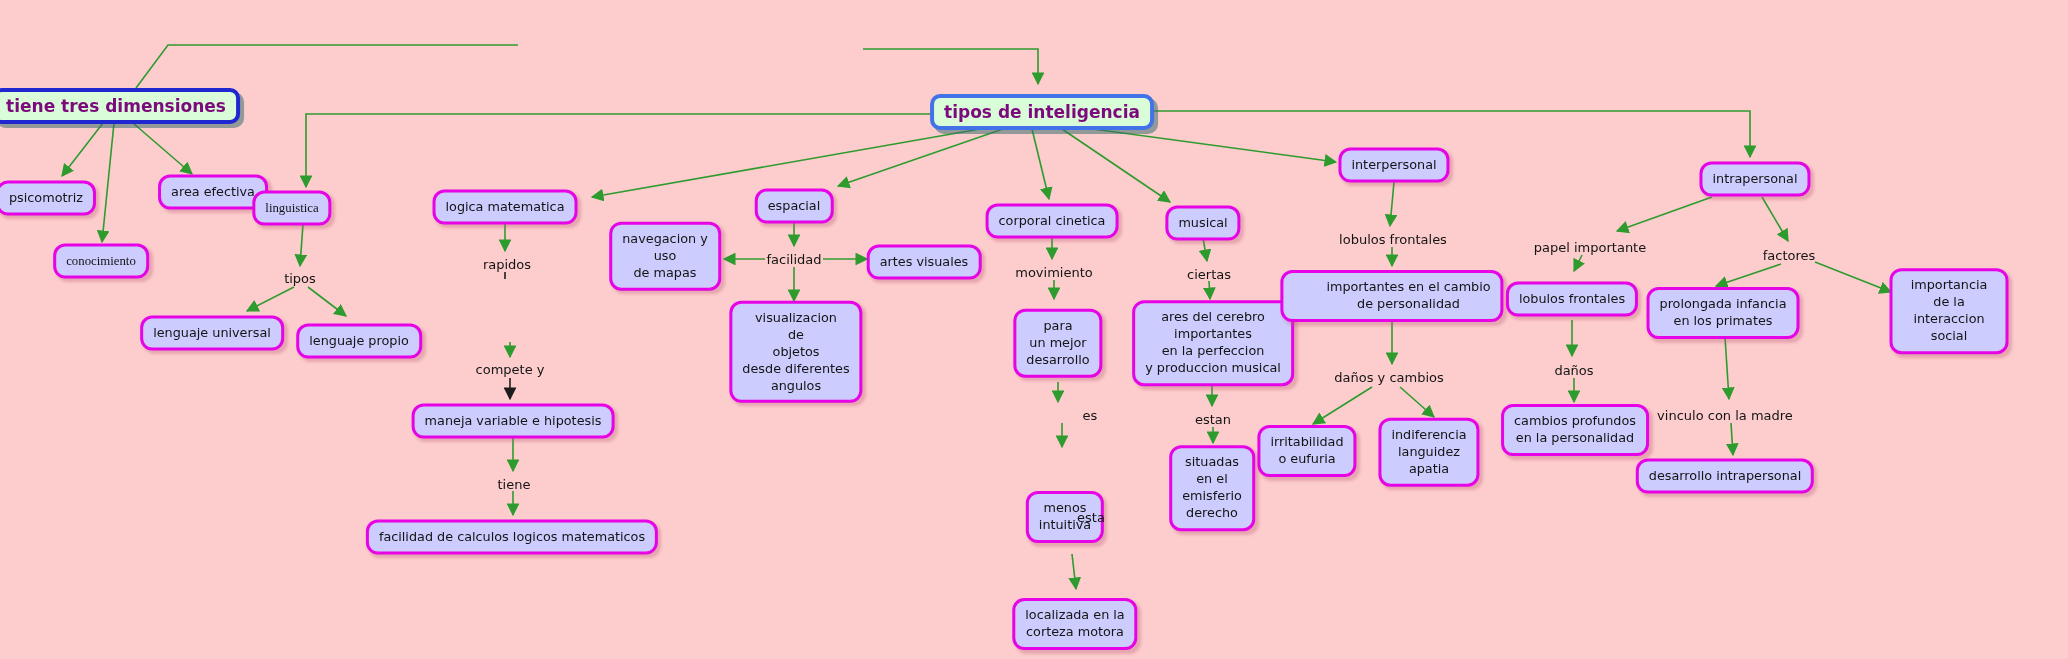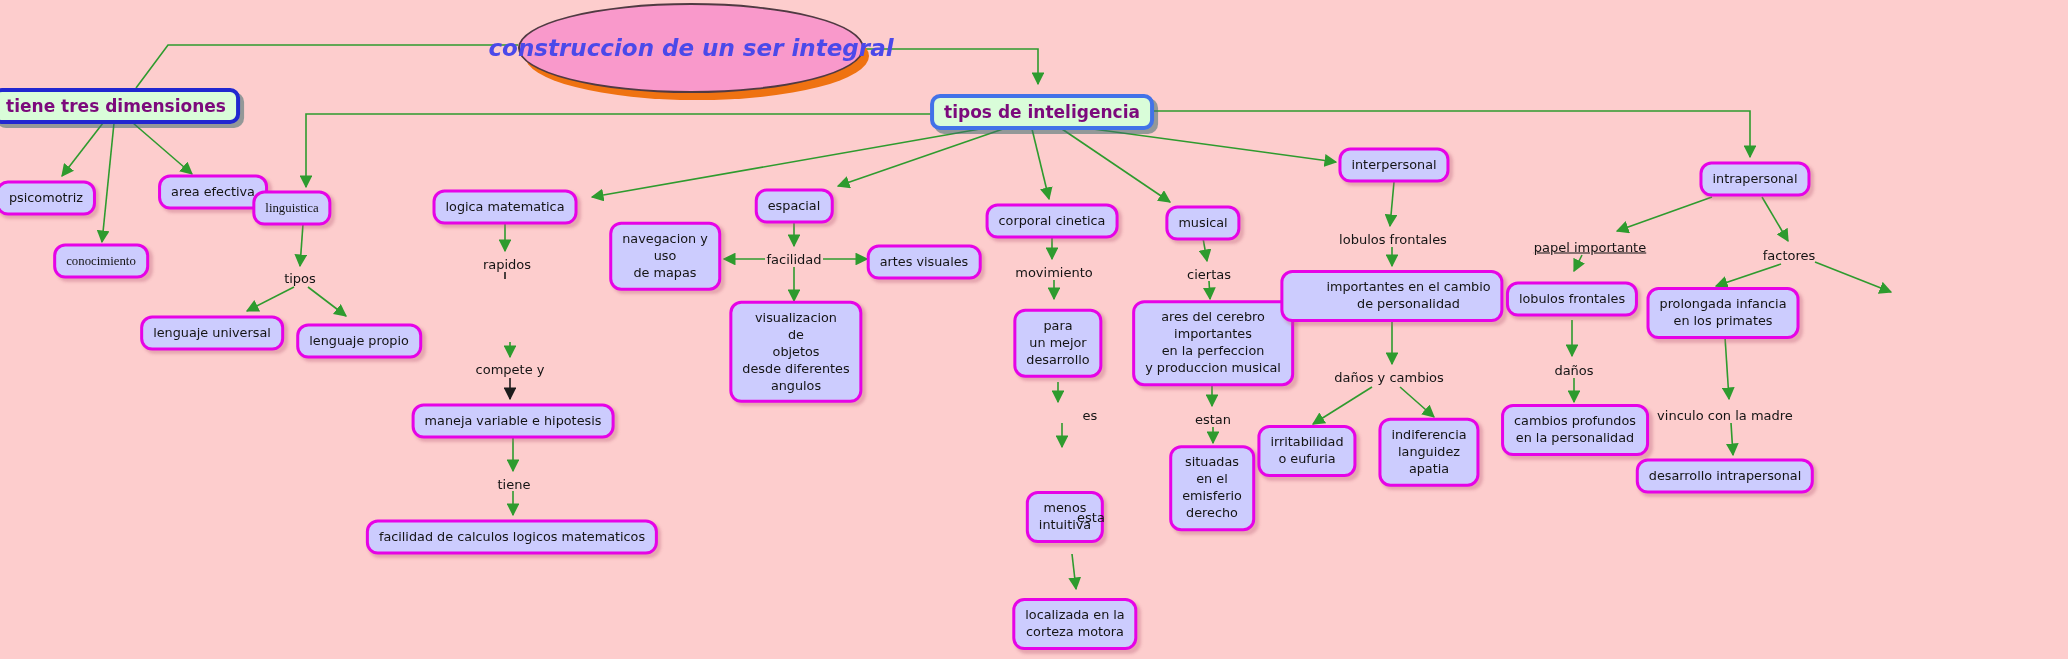--- a/index.html
+++ b/index.html
@@ -99,21 +99,20 @@
       <polyline points="1712,197 1617,231" fill="none" stroke="#2e9b2e" stroke-width="1.6" marker-end="url(#ag)"></polyline>
       <polyline points="1582,255 1574,271" fill="none" stroke="#2e9b2e" stroke-width="1.6" marker-end="url(#ag)"></polyline>
       <polyline points="1762,197 1788,241" fill="none" stroke="#2e9b2e" stroke-width="1.6" marker-end="url(#ag)"></polyline>
       <polyline points="1781,264 1716,286" fill="none" stroke="#2e9b2e" stroke-width="1.6" marker-end="url(#ag)"></polyline>
       <polyline points="1815,262 1891,292" fill="none" stroke="#2e9b2e" stroke-width="1.6" marker-end="url(#ag)"></polyline>
       <polyline points="1572,320 1572,356" fill="none" stroke="#2e9b2e" stroke-width="1.6" marker-end="url(#ag)"></polyline>
       <polyline points="1574,378 1574,402" fill="none" stroke="#2e9b2e" stroke-width="1.6" marker-end="url(#ag)"></polyline>
       <polyline points="1725,337 1729,399" fill="none" stroke="#2e9b2e" stroke-width="1.6" marker-end="url(#ag)"></polyline>
       <polyline points="1731,423 1733,455" fill="none" stroke="#2e9b2e" stroke-width="1.6" marker-end="url(#ag)"></polyline>
     </svg>
-<div class="ttl" style="left: 691px; top: 48px; width: 346px; height: 90px;">construccion de un ser integral</div>
     <div class="hdr dark" style="left: 116px; top: 106px;">tiene tres dimensiones</div>
     <div class="hdr" style="left: 1042px; top: 112px;">tipos de inteligencia</div>
     <div class="node" style="left: 46px; top: 198px;">psicomotriz</div>
     <div class="node" style="left: 213px; top: 192px;">area efectiva</div>
     <div class="node" style="left: 101px; top: 261px; font-family: Liberation Serif, serif;">conocimiento</div>
     <div class="node" style="left: 292px; top: 208px; font-family: Liberation Serif, serif;">linguistica</div>
     <div class="lbl" style="left: 300px; top: 278px;">tipos</div>
     <div class="node" style="left: 212px; top: 333px;">lenguaje universal</div>
     <div class="node" style="left: 359px; top: 333px; margin-top: 8px;">lenguaje propio</div>
     <div class="node" style="left: 505px; top: 207px;">logica matematica</div>
@@ -159,23 +158,24 @@
     <div class="lbl" style="left: 1393px; top: 239px;">lobulos frontales</div>
     <div class="node" style="left: 1392px; top: 296px; padding-left: 43px;">importantes en el  cambio
 de personalidad</div>
     <div class="lbl" style="left: 1389px; top: 377px;">daños y cambios</div>
     <div class="node" style="left: 1307px; top: 451px;">irritabilidad
 o eufuria</div>
     <div class="node" style="left: 1429px; top: 452px;">indiferencia
 languidez
 apatia</div>
     <div class="node" style="left: 1755px; top: 179px;">intrapersonal</div>
-    <div class="lbl" style="left: 1590px; top: 247px; text-decoration: underline;">papel importante</div>
+    <div class="lbl" style="left: 1590px; top: 247px;">papel importante</div>
     <div class="lbl" style="left: 1789px; top: 255px;">factores</div>
     <div class="node" style="left: 1572px; top: 299px;">lobulos frontales</div>
     <div class="node" style="left: 1723px; top: 313px;">prolongada infancia
 en los primates</div>
+    <div class="node" style="left: 1949px; top: 311px;">importancia de la interaccion social</div>
     <div class="lbl" style="left: 1574px; top: 370px;">daños</div>
     <div class="node" style="left: 1575px; top: 430px;">cambios profundos
 en la personalidad</div>
     <div class="lbl" style="left: 1725px; top: 415px;">vinculo con la madre</div>
     <div class="node" style="left: 1725px; top: 476px;">desarrollo intrapersonal</div>
   </div>
 
 </body></html>

